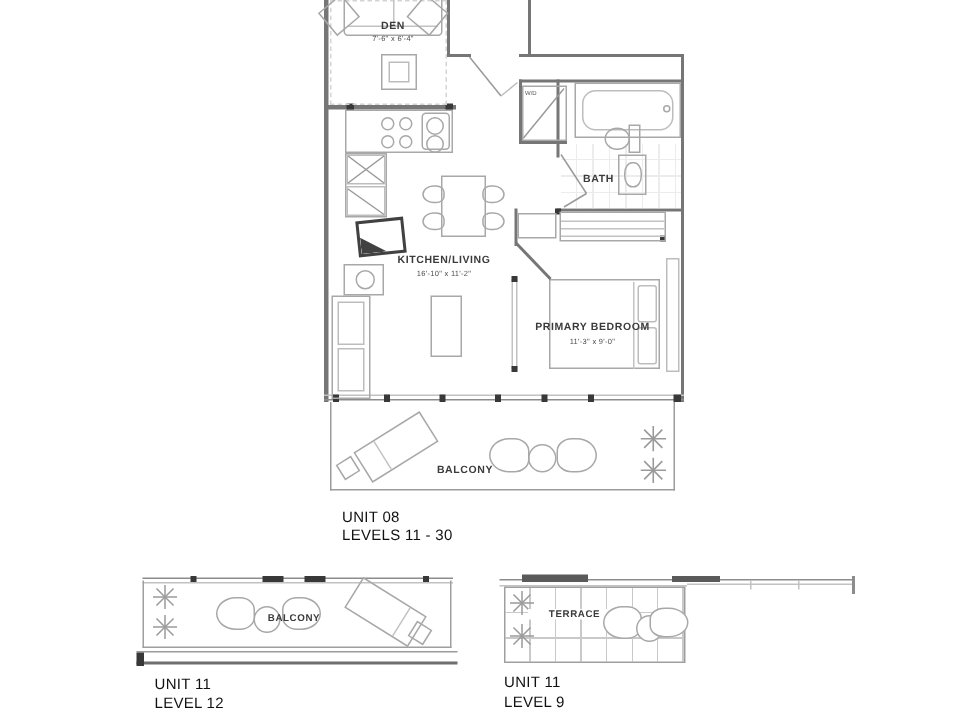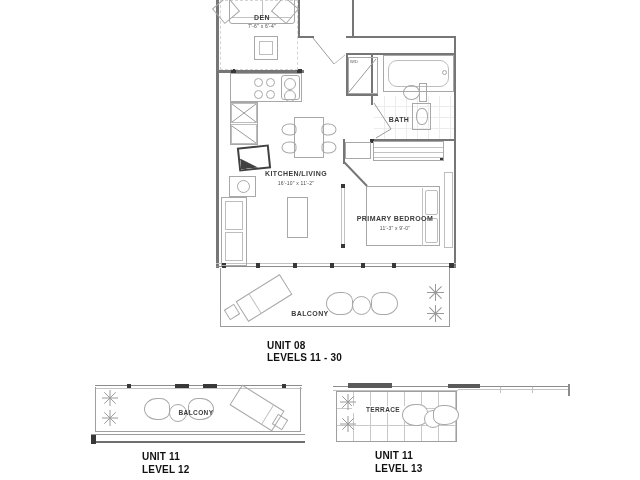--- a/index.html
+++ b/index.html
@@ -10,21 +10,21 @@
   .bl{border:1px solid #bdbdbd;}
   .ln{background:#8c8c8c;}
   .thin{background:#c2c2c2;}
   .wl{background:#767676;}
   .dk{background:#383838;}
   .circ{border:1px solid #a8a8a8;border-radius:50%;}
   .chairD{border:1px solid #a8a8a8;border-radius:50% 50% 38% 38%;}
   .room-lbl{font-size:7px;font-weight:700;letter-spacing:.4px;color:#3b3b3b;text-align:center;white-space:nowrap;}
   .dim-lbl{font-size:5px;color:#4d4d4d;text-align:center;letter-spacing:.2px;white-space:nowrap;}
   .tiny-lbl{font-size:4px;color:#555;white-space:nowrap;}
-  .cap{font-size:10px;font-weight:700;color:#111;letter-spacing:.2px;white-space:nowrap;line-height:12px;margin-left:39px;}
+  .cap{font-size:10px;font-weight:400;color:#111;letter-spacing:.2px;white-space:nowrap;line-height:12px;}
   .grid-tiles{background:
     repeating-linear-gradient(to right,transparent 0 16px,#c9c9c9 16px 17px),
     repeating-linear-gradient(to bottom,transparent 0 16px,#c9c9c9 16px 17px);}
   .bath-tiles{background:
     repeating-linear-gradient(to right,transparent 0 10px,#e0e0e0 10px 11px),
     repeating-linear-gradient(to bottom,transparent 0 10px,#e0e0e0 10px 11px);}
   svg{display:block;}
 </style>
 </head>
 <body>
@@ -248,21 +248,21 @@
             <line x1="2.3" y1="2.3" x2="13.7" y2="13.7"></line>
             <line x1="13.7" y1="2.3" x2="2.3" y2="13.7"></line>
           </g>
         </svg>
     </div>
     <div class="abs room-lbl" style="left:352px;top:406px;width:62px;font-size:6.5px;background:#fff">TERRACE</div>
     <div class="abs chairD" style="left:404px;top:402px;width:22px;height:26px;transform:rotate(-90deg);background:#fff"></div>
     <div class="abs circ" style="left:424px;top:410px;width:18px;height:18px;background:#fff"></div>
     <div class="abs chairD" style="left:436px;top:402px;width:20px;height:26px;transform:rotate(90deg);background:#fff"></div>
     <div class="abs cap" style="left:336px;top:450px">UNIT 11</div>
-    <div class="abs cap" style="left:336px;top:463px">LEVEL 13</div>
+    <div class="abs cap" style="left:336px;top:463px">LEVEL 9</div>
   </div>
 
   <svg class="abs" style="left:0;top:0" width="640" height="480" viewBox="0 0 640 480">
     <g fill="none">
       <line x1="349" y1="92" x2="376" y2="59" stroke="#9a9a9a" stroke-width="1"></line>
       <line x1="232" y1="104" x2="256" y2="122" stroke="#9a9a9a" stroke-width="1"></line>
       <line x1="256" y1="104" x2="232" y2="122" stroke="#9a9a9a" stroke-width="1"></line>
       <line x1="232" y1="126" x2="256" y2="143" stroke="#9a9a9a" stroke-width="1"></line>
       <line x1="344" y1="162" x2="367" y2="186" stroke="#767676" stroke-width="2"></line>
       <line x1="374" y1="103" x2="391" y2="129" stroke="#9a9a9a" stroke-width="1"></line>

